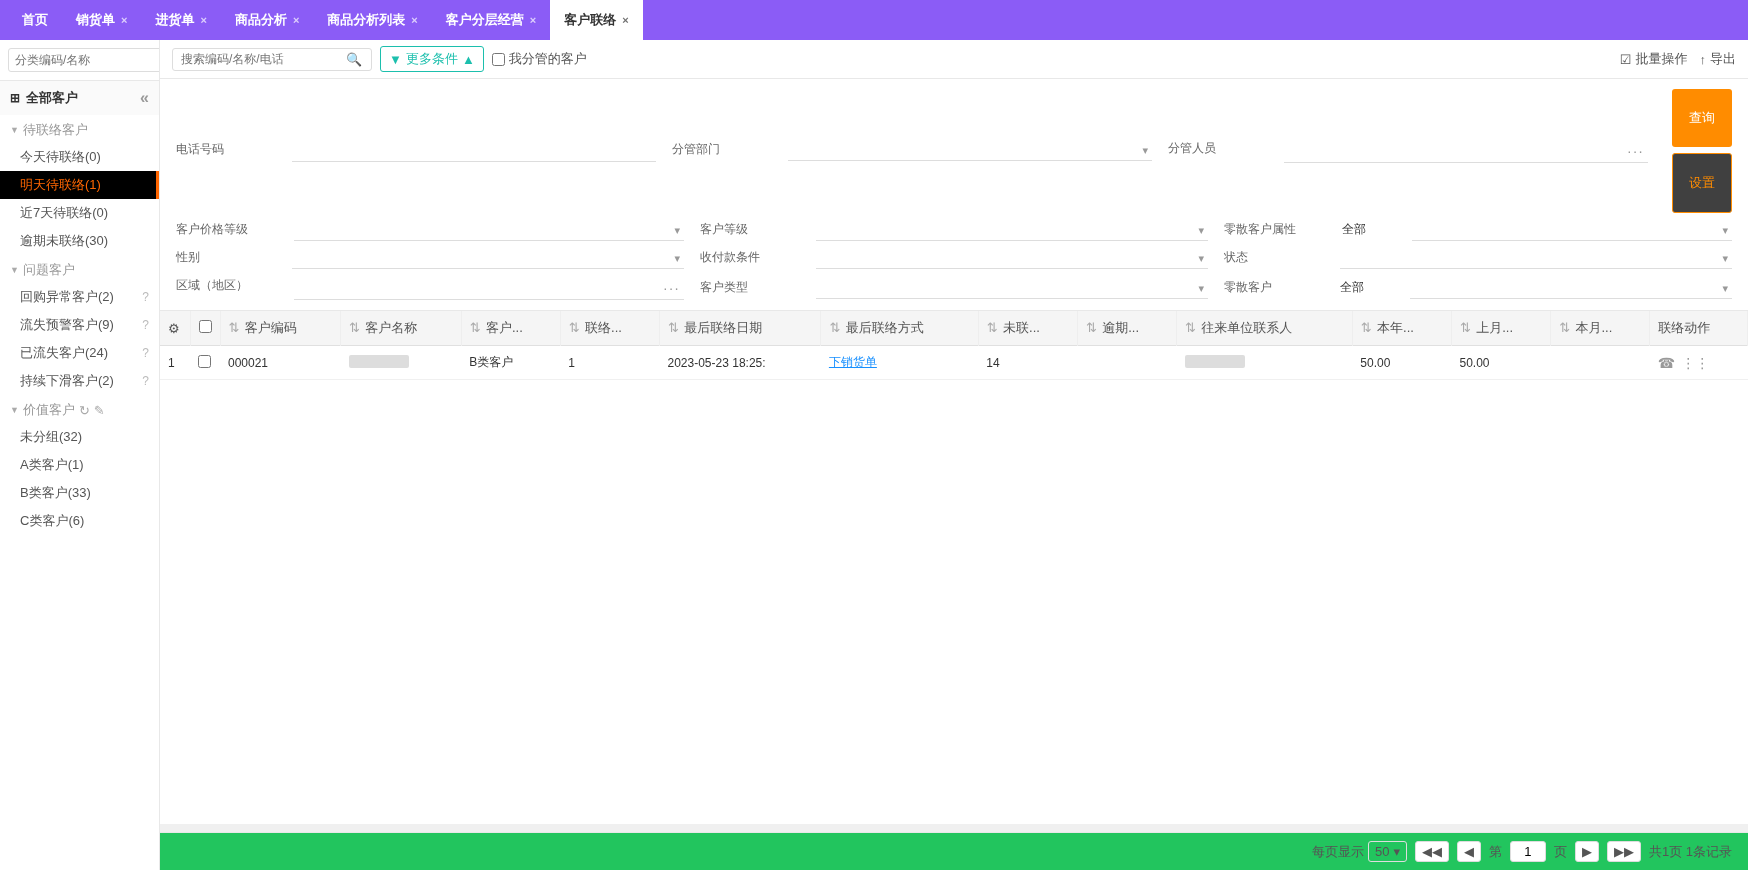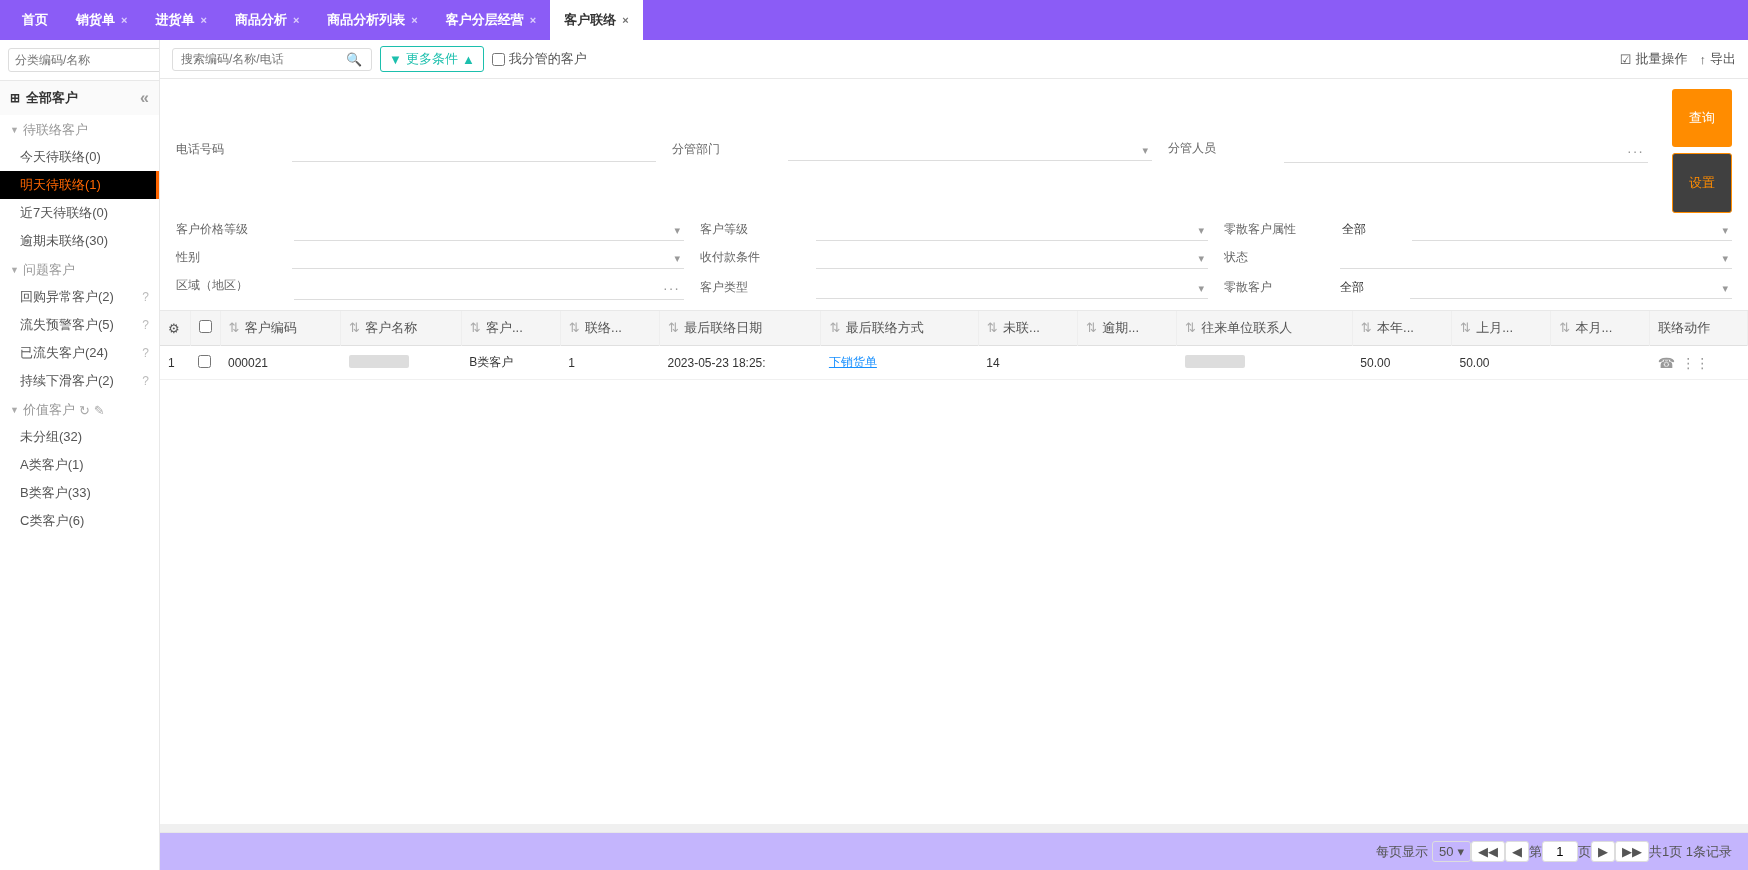--- a/index.html
+++ b/index.html
@@ -299,26 +299,27 @@
       gap: 6px;
     }
     .row-action-icon {
       color: #999;
       cursor: pointer;
       font-size: 14px;
     }
 
     
     .pagination-bar {
-      background: #c4b5fd;
+      background: #22c55e;
       border-top: 1px solid #e8e8e8;
       padding: 8px 16px;
       display: flex;
       align-items: center;
       justify-content: flex-end;
+      gap: 8px;
       font-size: 12px;
       color: #555;
     }
     .page-size-select {
       display: flex;
       align-items: center;
       gap: 4px;
     }
     .page-size-box {
       border: 1px solid #ddd;
@@ -423,21 +424,21 @@
     </div>
 
     <div class="sidebar-section-title">
       <span>问题客户</span>
     </div>
     <div class="sidebar-item">
       <span>回购异常客户(2)</span>
       <span class="help-icon">?</span>
     </div>
     <div class="sidebar-item">
-      <span>流失预警客户(5)</span>
+      <span>流失预警客户(9)</span>
       <span class="help-icon">?</span>
     </div>
     <div class="sidebar-item">
       <span>已流失客户(24)</span>
       <span class="help-icon">?</span>
     </div>
     <div class="sidebar-item">
       <span>持续下滑客户(2)</span>
       <span class="help-icon">?</span>
     </div>

